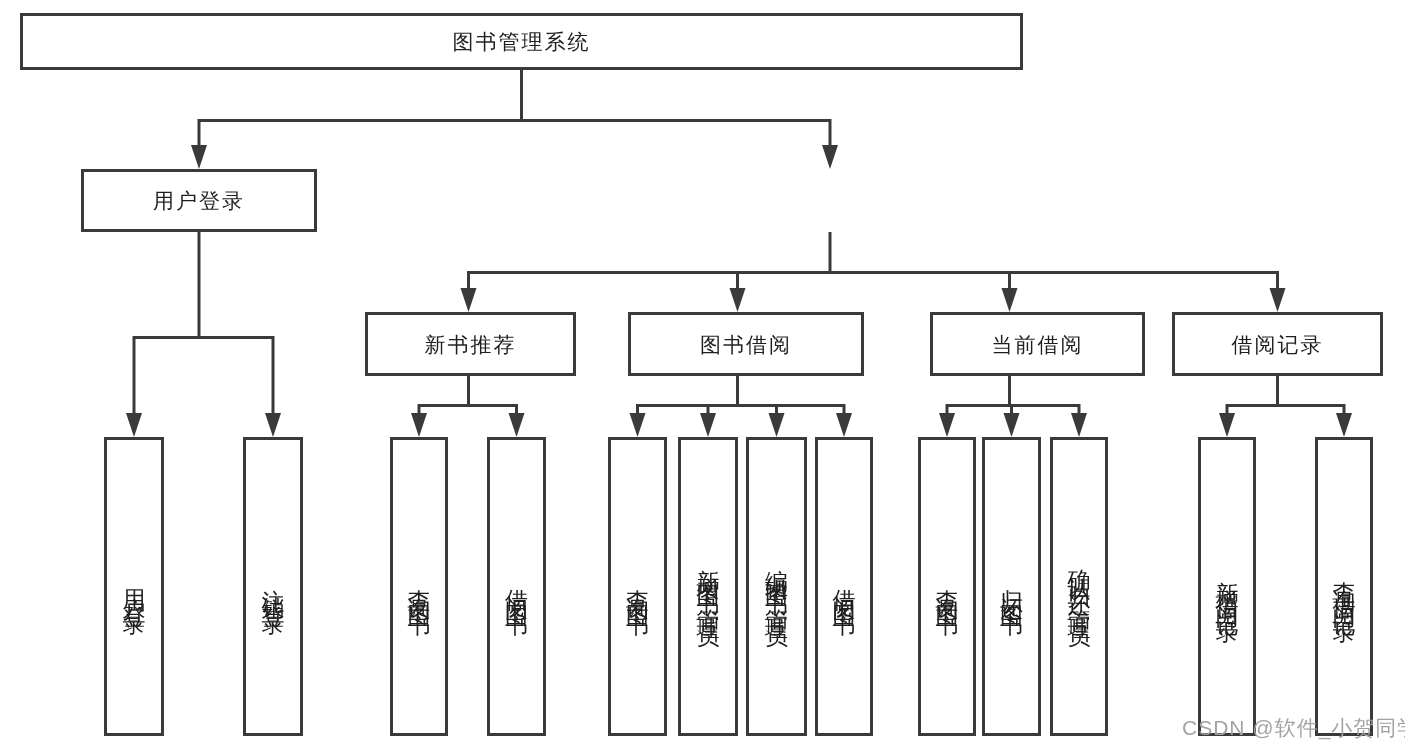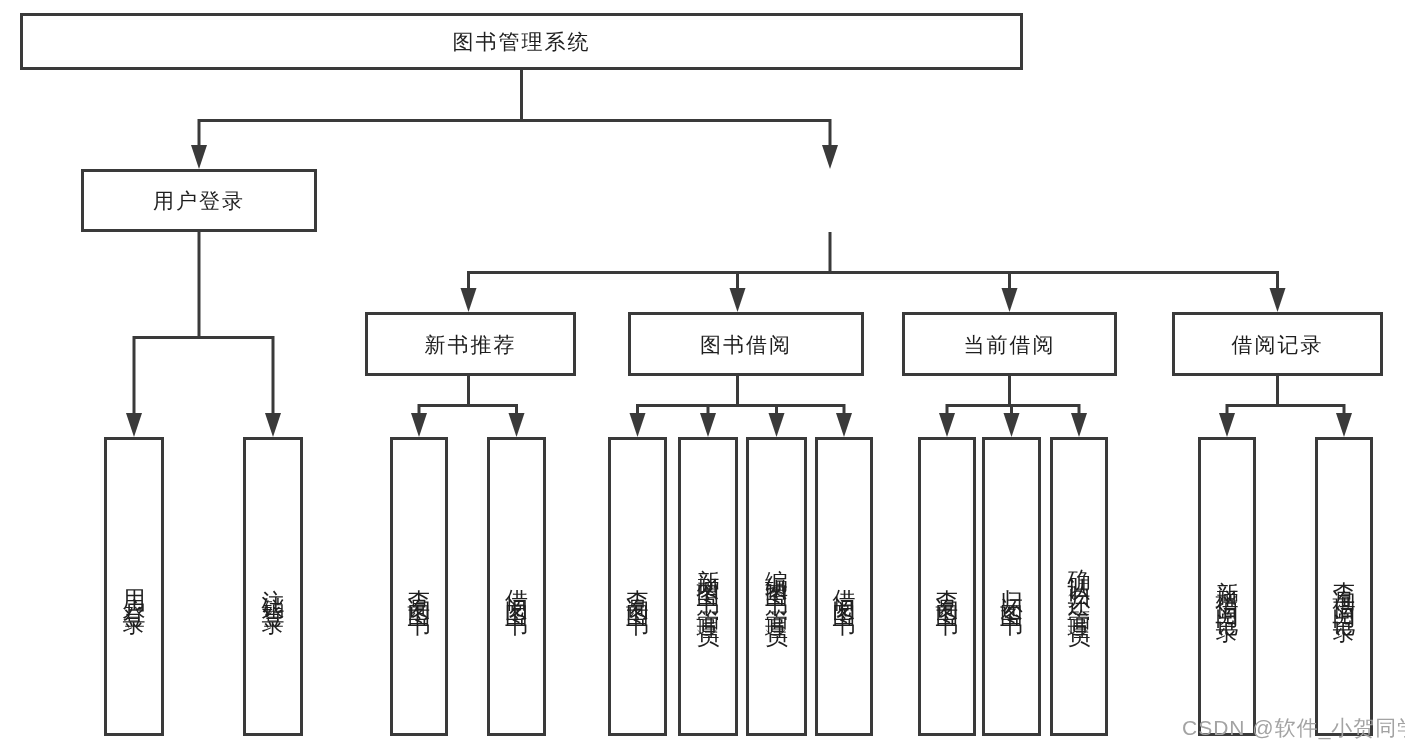--- a/index.html
+++ b/index.html
@@ -27,21 +27,21 @@
     writing-mode:vertical-rl;
     font-size:23px;letter-spacing:8px;
     top:437px;height:299px;
   }
   
   .b-root{left:20px;top:13px;width:1003px;height:57px;}
   .b-user-login{left:81px;top:169px;width:236px;height:63px;}
   .b-book-mgmt{left:712px;top:169px;width:236px;height:63px;}
   .b-new-rec{left:365px;top:312px;width:211px;height:64px;}
   .b-book-borrow{left:628px;top:312px;width:236px;height:64px;}
-  .b-cur-borrow{left:902px;top:312px;width:215px;height:64px;}
+  .b-cur-borrow{left:930px;top:312px;width:215px;height:64px;}
   .b-records{left:1172px;top:312px;width:211px;height:64px;}
   
   .l-ul1{left:104px;width:60px;}
   .l-ul2{left:243px;width:60px;}
   .l-g2a{left:390px;width:58px;}
   .l-g2b{left:487px;width:59px;}
   .l-g3a{left:608px;width:59px;}
   .l-g3b{left:678px;width:60px;}
   .l-g3c{left:746px;width:61px;}
   .l-g3d{left:815px;width:58px;}

